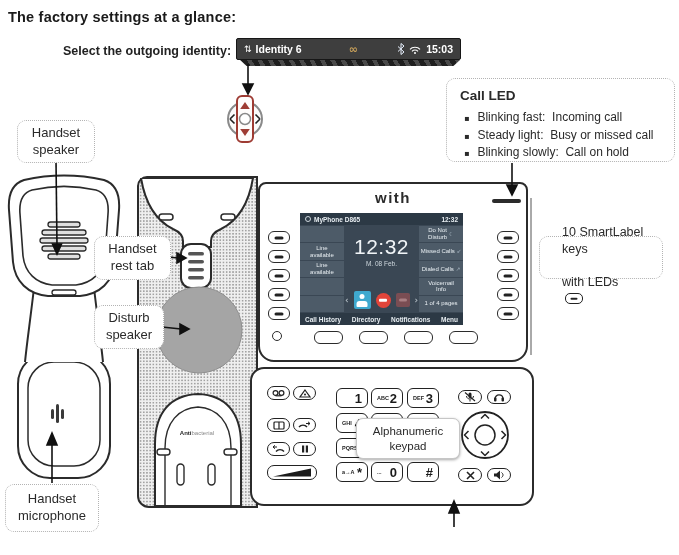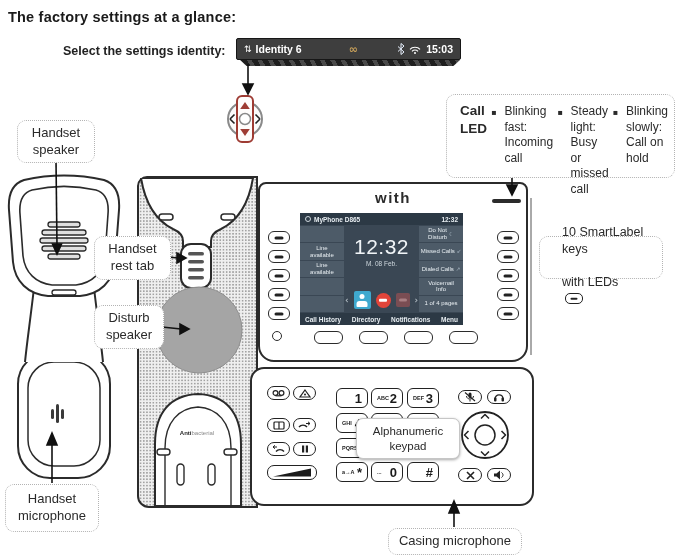--- a/index.html
+++ b/index.html
@@ -17,22 +17,22 @@
   .id-fwd{font-family:"DejaVu Sans",sans-serif;color:#c9a15a;font-size:11px;font-weight:700;}
   .sp1{flex:1.2;} .sp2{flex:1;}
   .id-time{margin-left:5px;}
   .id-strip{left:240px;top:60px;width:220px;height:6px;
             background:repeating-linear-gradient(60deg,#4a4a4a 0 4px,#1f1f1f 4px 9px);
             clip-path:polygon(0 0,100% 0,97% 100%,3% 100%);z-index:14;}
   
   .callout{position:absolute;border:1.5px dotted #b3b3b3;border-radius:9px;background:#fff;
            display:flex;align-items:center;justify-content:center;text-align:center;
            font-size:13px;color:#2a2a2a;white-space:pre-line;line-height:1.3;z-index:30;}
-  .led-box{left:446px;top:94px;width:229px;height:84px;align-items:flex-start;justify-content:flex-end;
-           flex-direction:row;text-align:left;padding:7px 6px 0 13px;box-sizing:border-box;}
+  .led-box{left:446px;top:78px;width:229px;height:84px;align-items:flex-start;justify-content:flex-end;
+           flex-direction:column;text-align:left;padding:7px 6px 0 13px;box-sizing:border-box;}
   .led-title{font-weight:700;font-size:13.5px;margin-bottom:4px;}
   .led-item{display:flex;align-items:baseline;font-size:12px;margin-top:2px;white-space:pre-wrap;}
   .blt{font-family:"DejaVu Sans",sans-serif;font-size:8px;margin:0 8px 0 4px;}
   .alpha{left:356px;top:418px;width:102px;height:39px;border:1px solid #c6c6c6;border-radius:7px;
          box-shadow:0 1px 3px rgba(0,0,0,.35);font-size:11.5px;z-index:40;}
   .sl{left:539px;top:236px;width:124px;height:43px;justify-content:flex-start;text-align:left;
       padding-left:22px;box-sizing:border-box;font-size:12.5px;}
   .sl-led{display:inline-block;width:16px;height:9px;border:1.5px solid #222;border-radius:5px;
           position:relative;vertical-align:-1px;margin-left:3px;}
   .sl-led::after{content:"";position:absolute;left:50%;top:50%;transform:translate(-50%,-50%);
@@ -98,21 +98,21 @@
   .ovl{left:0;top:0;z-index:25;pointer-events:none;}
   .art{z-index:10;}
 </style>
 </head>
 <body>
 
 <div class="canvas">
 
   <div class="abs title">The factory settings at a glance:</div>
 
-  <div class="abs id-label">Select the settings identity:</div>
+  <div class="abs id-label">Select the outgoing identity:</div>
   <div class="abs id-bar">
     <span class="id-sel">⇅</span>
     <span>Identity 6</span>
     <span class="sp1"></span>
     <span class="id-fwd">∞</span>
     <span class="sp2"></span>
     <svg width="8" height="12" viewBox="0 0 8 12">
       <path d="M4,0.5 L4,11.5 M4,0.5 L7,3 L1,8.5 M4,11.5 L7,9 L1,3.5" stroke="#e8f1ff" stroke-width="1" fill="none"></path>
     </svg>
     <svg width="12" height="9" viewBox="0 0 12 9" style="margin-left:4px">
@@ -426,15 +426,14 @@
 microphone</div>
   <div class="callout sl">
     <div style="line-height:1.35">
       <span>10 SmartLabel keys</span><br>
       <span>with LEDs</span>
       <span class="sl-led"></span>
     </div>
   </div>
   <div class="callout alpha">Alphanumeric
 keypad</div>
-  <div class="callout" style="left:388px;top:528px;width:132px;height:25px">Casing microphone</div>
 
 </div>
 
 </body></html>

